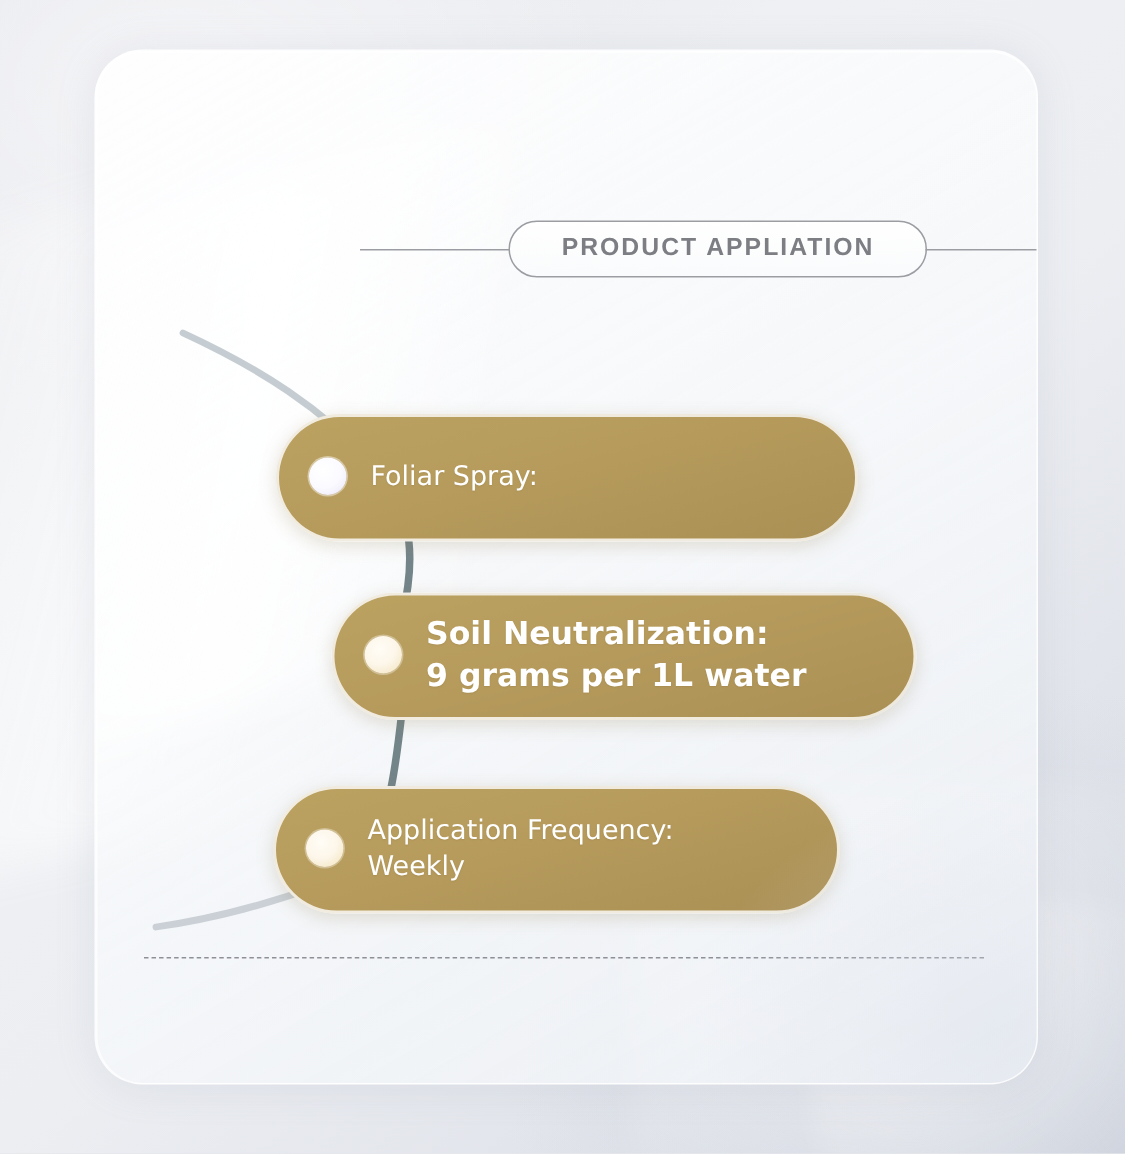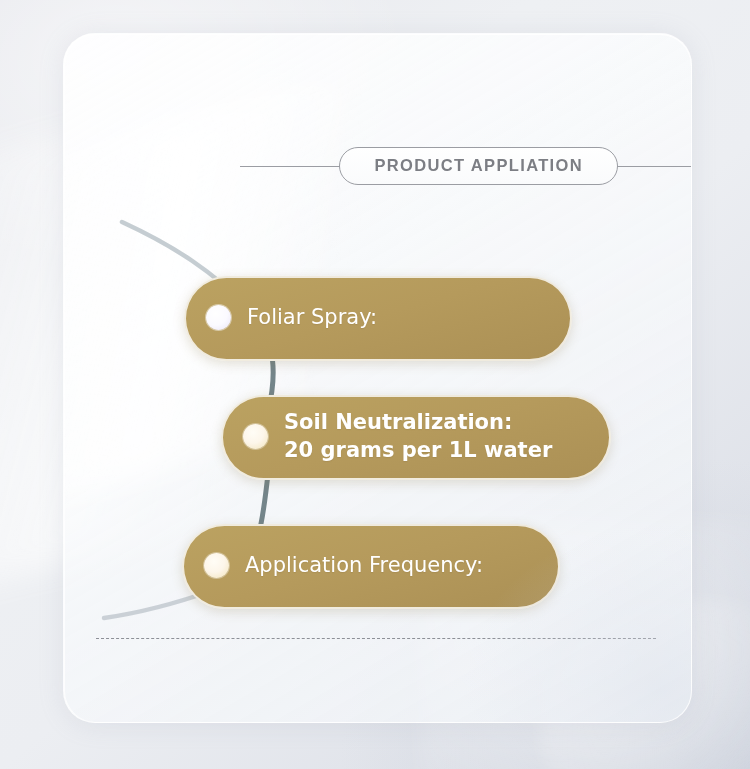--- a/index.html
+++ b/index.html
@@ -160,21 +160,21 @@
     background: radial-gradient(circle at 38% 34%, #ffffff 0%, #fbfaff 52%, #f1eefa 78%, #ece9f5 100%);
     box-shadow: 0 0 0 1px rgba(255,255,255,0.45);
   }
   .bullet.warm {
     background: radial-gradient(circle at 40% 34%, #fffdf6 0%, #fdf6ea 48%, #f7ecd0 76%, #f0e3c2 100%);
     box-shadow: 0 0 0 1px rgba(255,255,255,0.35);
   }
 
   .pill-text {
     color: #ffffff;
-    font-size: 21px;
+    font-size: 18px;
     line-height: 1.33;
     font-family: "DejaVu Sans", sans-serif;
     text-shadow: 0 1px 1px rgba(120,100,55,0.18);
   }
   .pill-text .l1 { display: block; }
   .pill-text .l2 { display: block; }
 
   
   .pill-2 .pill-text { font-size: 21px; }
 
@@ -216,27 +216,28 @@
       <span class="bullet cool"></span>
       <span class="pill-text">
         <span class="l1">Foliar Spray:</span>
       </span>
     </div>
 
     <div class="pill pill-2">
       <span class="bullet warm"></span>
       <span class="pill-text">
         <span class="l1">Soil Neutralization:</span>
-        <span class="l2">20 grams per 1L water</span>
+        <span class="l2">9 grams per 1L water</span>
       </span>
     </div>
 
     <div class="pill pill-3">
       <span class="bullet warm"></span>
       <span class="pill-text">
         <span class="l1">Application Frequency:</span>
+        <span class="l2">Weekly</span>
       </span>
     </div>
 
     <div id="divider"></div>
 
   </div>
 </div>
 
 </body></html>

